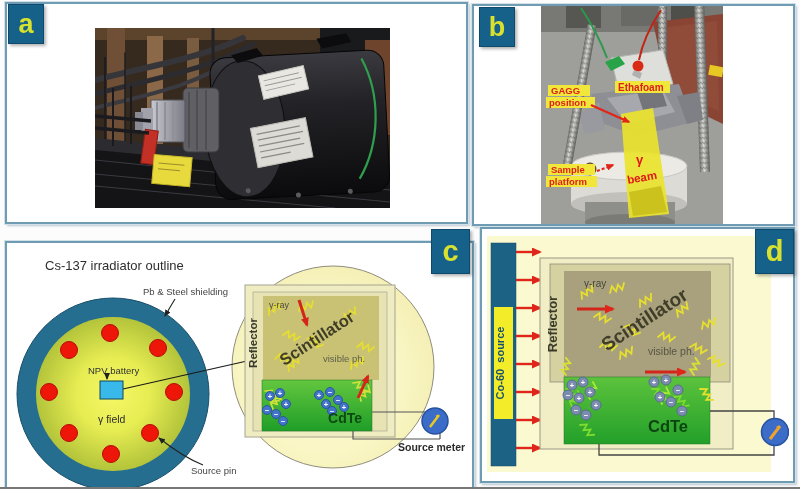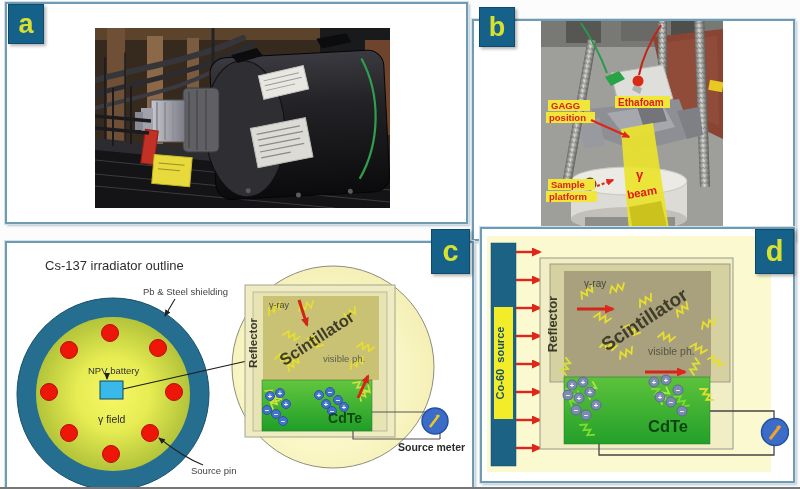--- a/index.html
+++ b/index.html
@@ -2,21 +2,21 @@
 <html><head>
 <meta charset="utf-8">
 <style>
   html,body{margin:0;padding:0;background:#fff;}
   .stage{position:relative;width:800px;height:489px;background:#fcfcfc;
          border-bottom:2px solid #777;box-sizing:border-box;
          font-family:"Liberation Sans",sans-serif;overflow:hidden;}
   .panel{position:absolute;background:#fff;border:2px solid #6f9bb3;
          box-shadow:0 0 0 1px #d2e0e9, 2px 2px 2px rgba(70,100,120,.35);}
   #pa{left:5px;top:2px;width:459px;height:218px;}
-  #pb{left:472px;top:19px;width:319px;height:218px;}
+  #pb{left:472px;top:4px;width:319px;height:218px;}
   #pc{left:5px;top:241px;width:465px;height:252px;}
   #pd{left:480px;top:227px;width:311px;height:252px;}
   .tag{position:absolute;background:#15618a;border:1px solid #0d4a6b;
        color:#d9e12f;font-weight:bold;font-size:27px;line-height:1;
        display:flex;align-items:center;justify-content:center;
        box-shadow:2px 2px 3px rgba(0,0,0,.3);z-index:5;}
   #tag-a{left:8px;top:4px;width:34px;height:38px;}
   #tag-b{left:479px;top:7px;width:34px;height:38px;}
   #tag-c{left:431px;top:229px;width:37px;height:43px;font-size:29px;}
   #tag-d{left:755px;top:229px;width:37px;height:43px;font-size:29px;}

